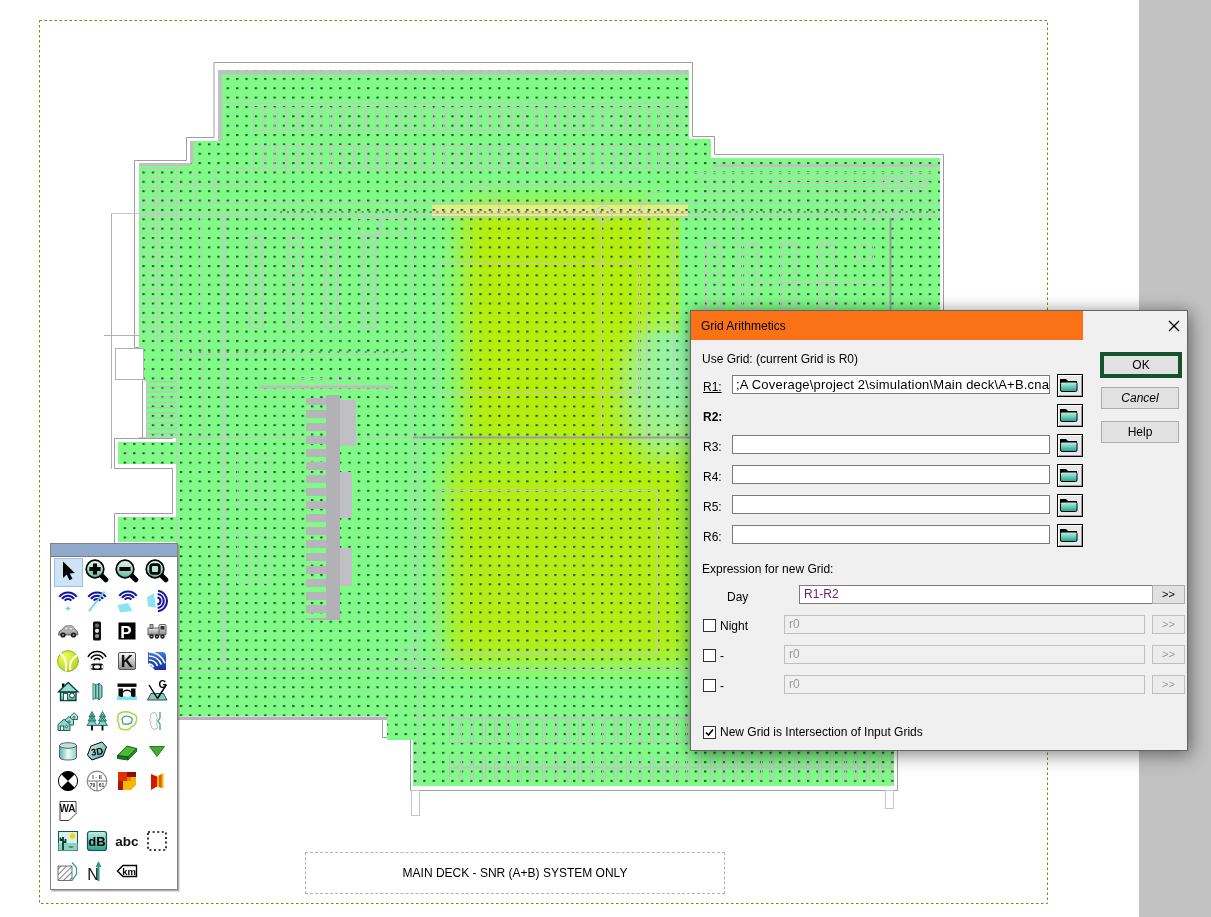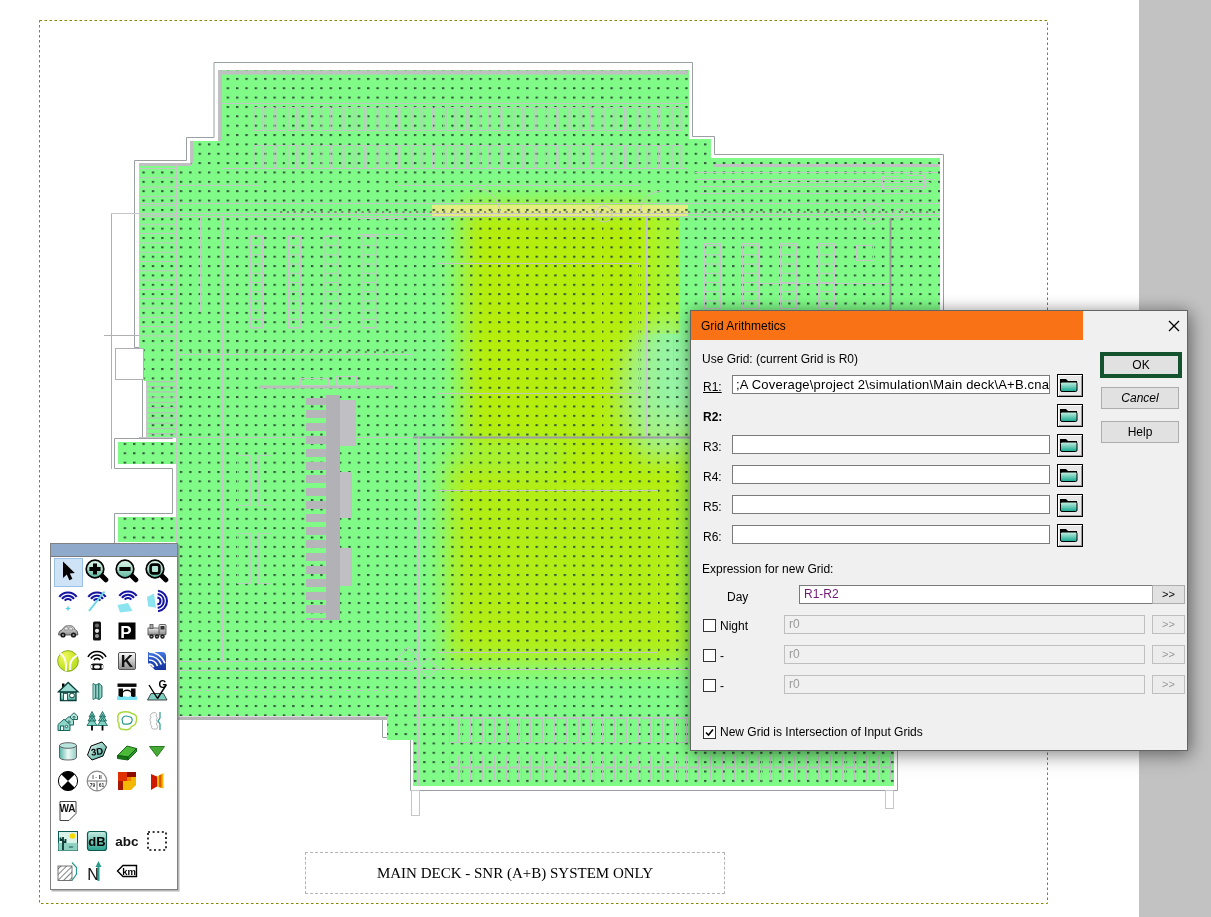--- a/index.html
+++ b/index.html
@@ -694,14 +694,14 @@
 
   <div class="abs cb" style="left:12px;top:415px;">
     <svg width="11" height="11" viewBox="0 0 11 11">
         <path d="M2,5.5 L4.5,8 L9,2.5" stroke="#000" stroke-width="1.6" fill="none"></path>
       </svg>
   </div>
   <div class="abs" style="left:29px;top:414px;">New Grid is Intersection of Input Grids</div>
 </div>
 
 <div class="abs" style="left:305px;top:852px;width:418px;height:40px;border:1px dashed #b4b4b4;background:#fff;">
-  <div style="text-align:center;line-height:40px;font-size:15px;color:#000;font-family:Liberation Serif, serif;">MAIN DECK - SNR (A+B) SYSTEM ONLY</div>
+  <div style="text-align:center;line-height:40px;font-size:12px;color:#000;">MAIN DECK - SNR (A+B) SYSTEM ONLY</div>
 </div>
 
 </body></html>

